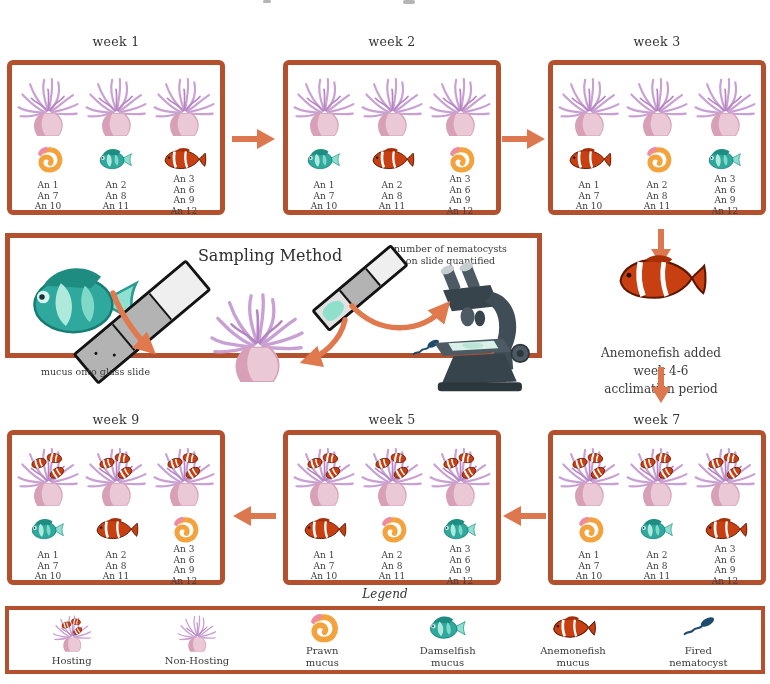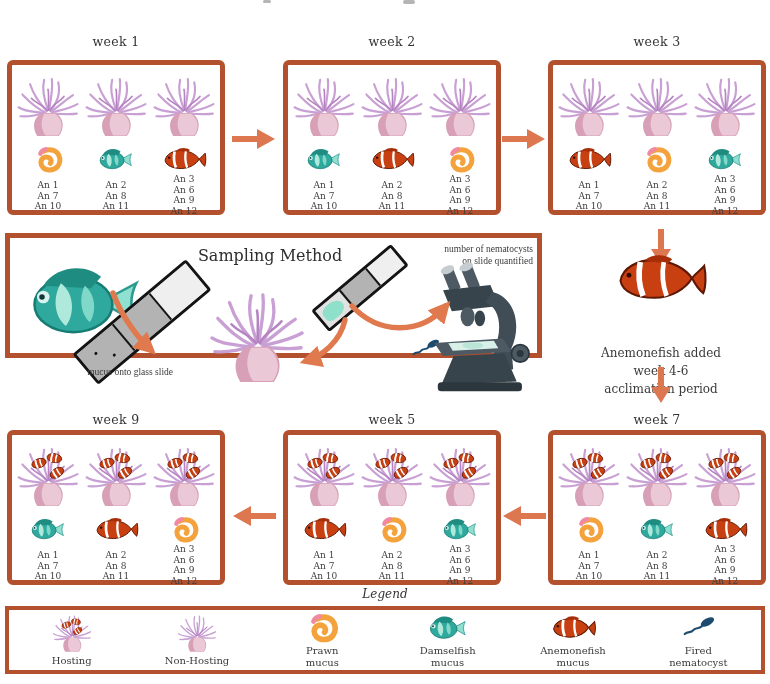--- a/index.html
+++ b/index.html
@@ -20,21 +20,21 @@
   .an-labels{margin-top:7px;font-size:9px;line-height:10.5px;text-align:center;white-space:pre-line;color:#3f3f3f;}
   .wcol:nth-child(3) .an-labels{margin-top:1px;}
 
   
   .harrow,.varrow{position:absolute;}
   .flip{transform:scaleX(-1);}
 
   
   .sampling{left:5px;top:233px;width:537px;height:125px;}
   .samp-title{position:absolute;left:145px;top:8px;width:230px;text-align:center;font-size:16px;color:#2e2e2e;}
-  .cap{position:absolute;font-size:9.5px;line-height:12px;text-align:right;white-space:pre-line;color:#3a3a3a;font-family:Liberation Serif, serif;}
+  .cap{position:absolute;font-size:9.5px;line-height:12px;text-align:center;white-space:pre-line;color:#3a3a3a;}
   .slide{position:absolute;display:flex;border:3px solid #141414;border-radius:3px;background:#b3b3b3;box-sizing:border-box;}
   .sec{flex:1;position:relative;}
   .sec + .sec{border-left:2.5px solid #141414;}
   .sec.dark{background:#b3b3b3;} .sec.light{background:#efefef;} .sec.pale{background:#e2e2e2;}
   .speck{position:absolute;width:3px;height:3px;background:#111;border-radius:50%;}
   .smear{position:absolute;left:10%;top:14%;width:72%;height:72%;background:#8fe0cb;border-radius:45% 60% 55% 40%;}
 
   
   .acclim{position:absolute;left:578px;top:308px;width:166px;text-align:center;font-size:12px;line-height:18px;white-space:pre-line;color:#3a3a3a;margin-top:36px;}
 

